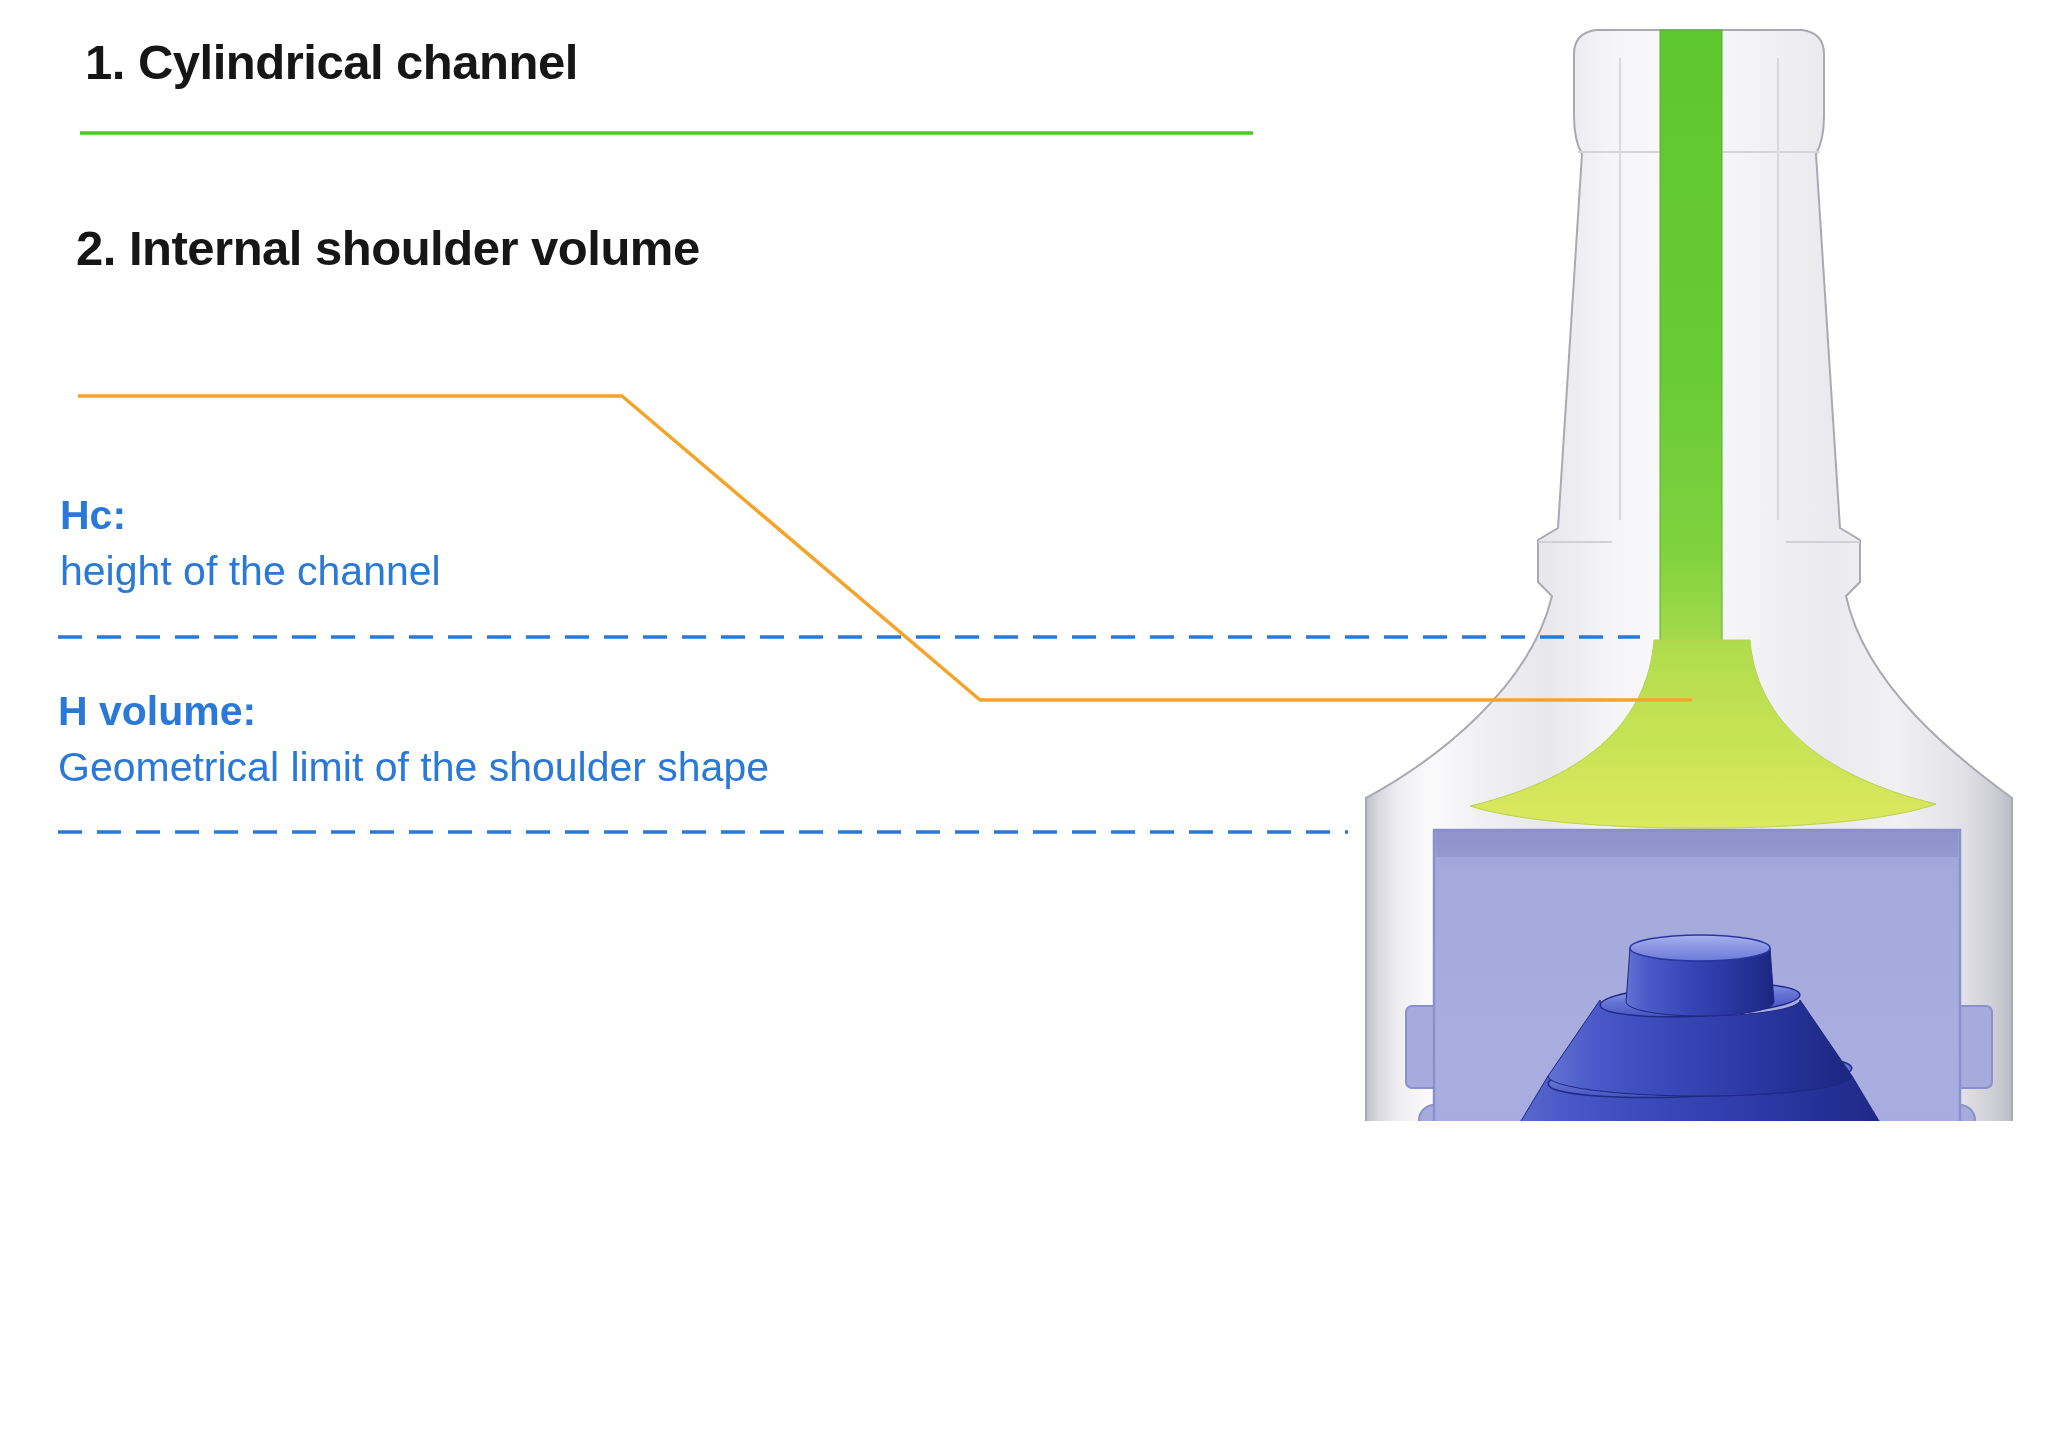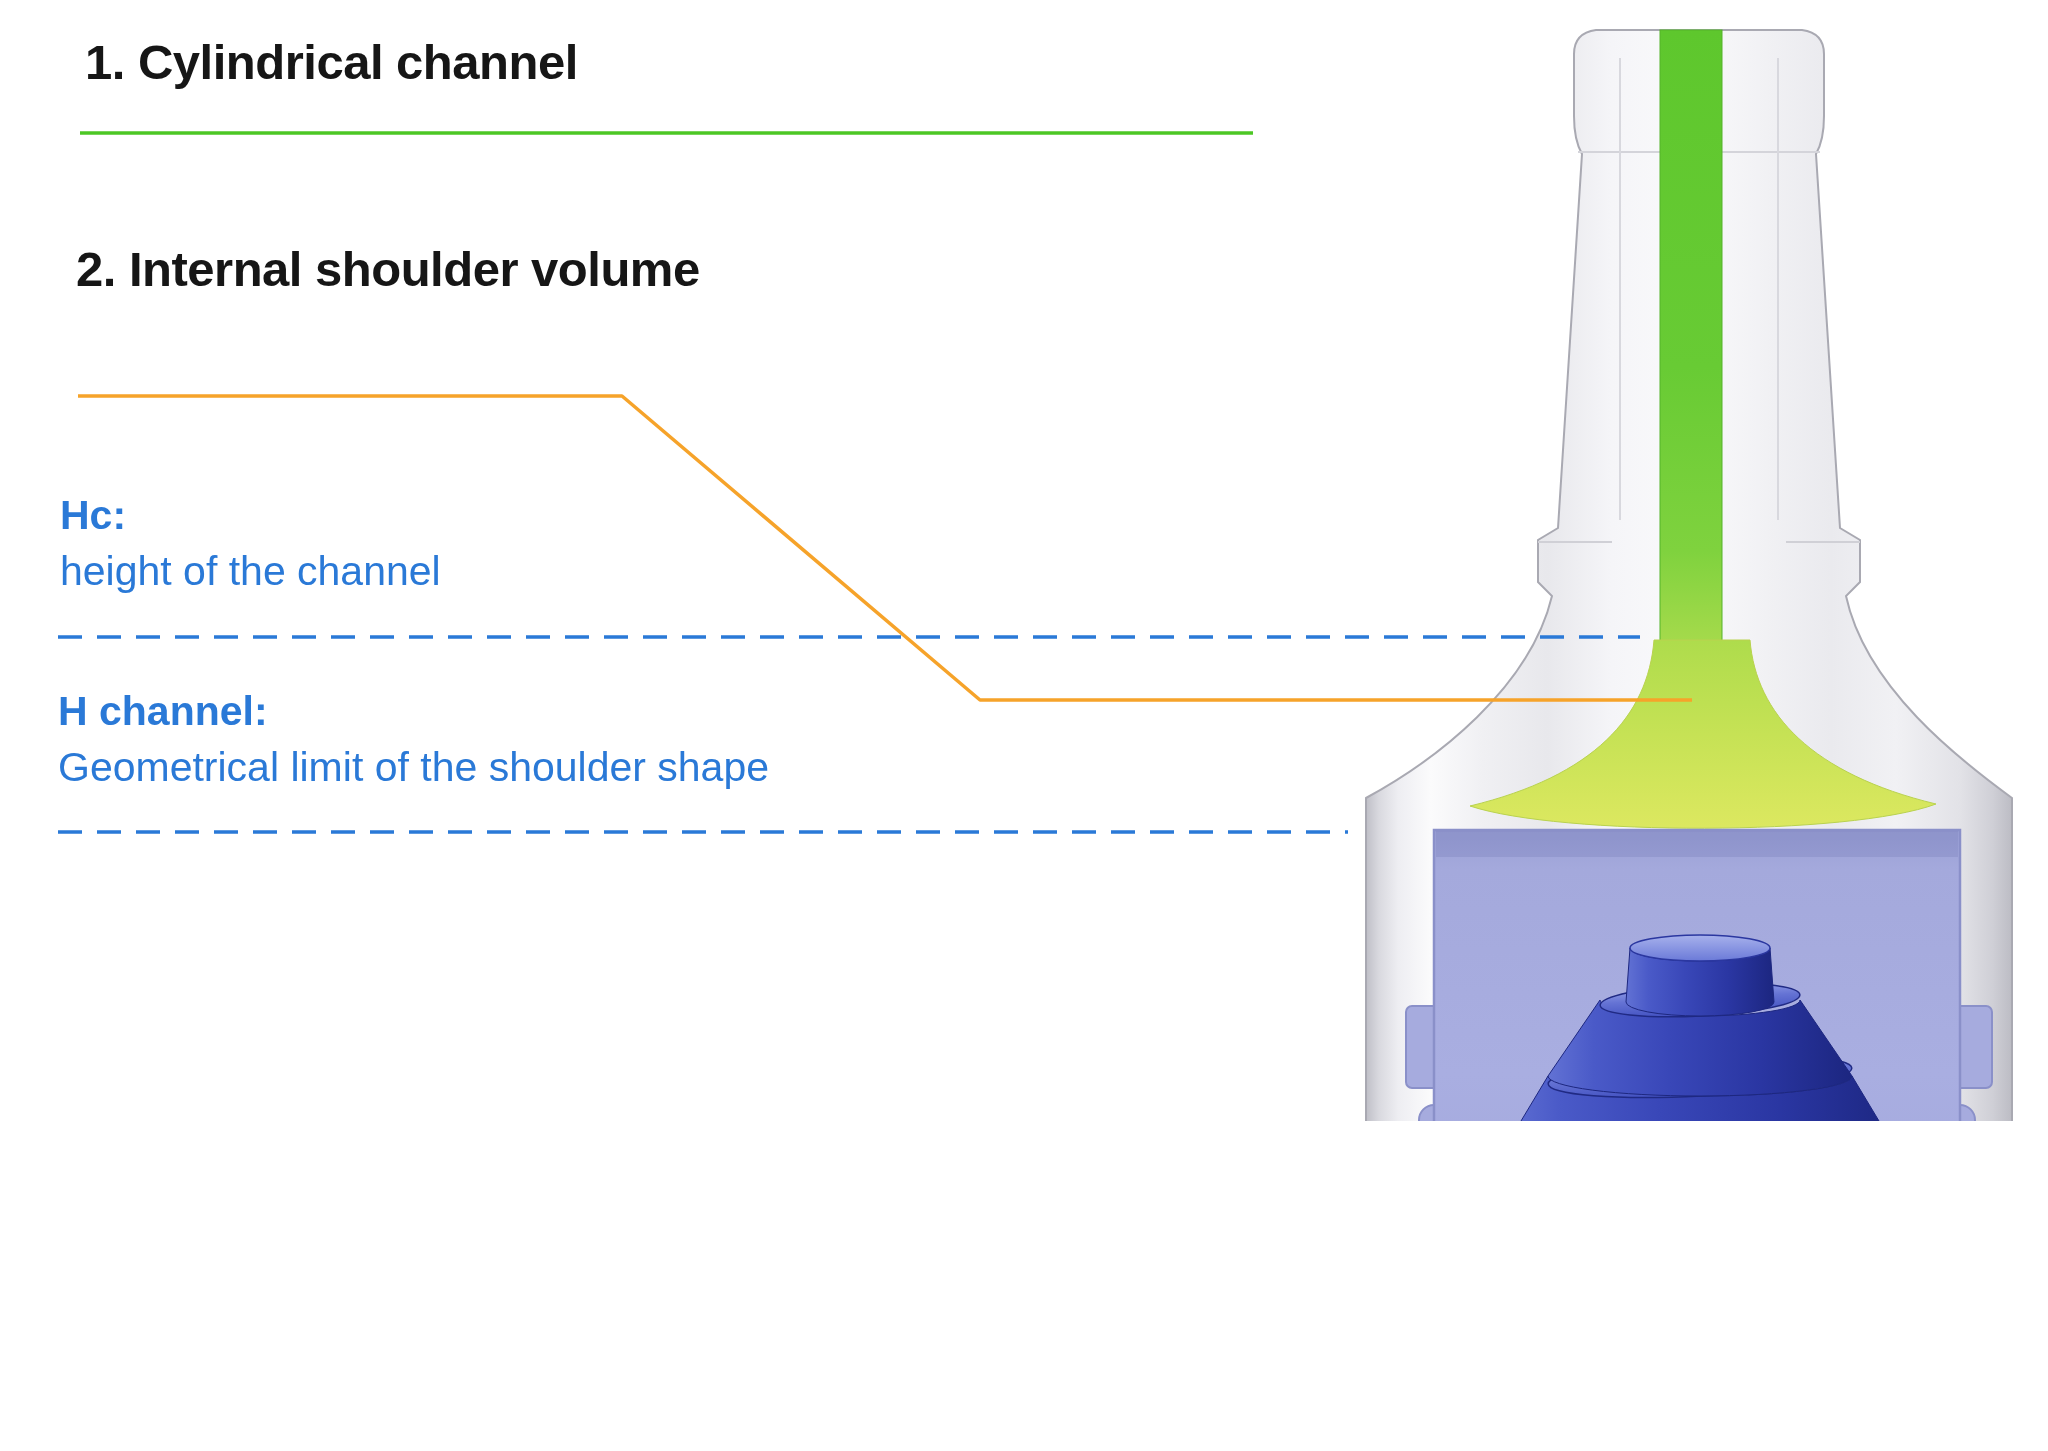--- a/index.html
+++ b/index.html
@@ -151,23 +151,23 @@
     <g>
       <line class="green-leader" x1="80" y1="133" x2="1253" y2="133"></line>
       <polyline class="orange-leader" points="78,396 622,396 980,700 1692,700"></polyline>
       <line class="blue-dash" x1="58" y1="637" x2="1640" y2="637"></line>
       <line class="blue-dash" x1="58" y1="832" x2="1348" y2="832"></line>
     </g>
   </svg>
 
   <div class="abs title" style="left:85px;top:34px">1. Cylindrical channel</div>
 
-  <div class="abs title" style="left:76px;top:241px">2. Internal shoulder volume</div>
+  <div class="abs title" style="left:76px;top:220px">2. Internal shoulder volume</div>
 
   <div class="abs blue-term" style="left:60px;top:492px">Hc:</div>
 
   <div class="abs blue-desc" style="left:60px;top:548px">height of the channel</div>
 
-  <div class="abs blue-term" style="left:58px;top:688px">H channel:</div>
+  <div class="abs blue-term" style="left:58px;top:688px">H volume:</div>
 
   <div class="abs blue-desc" style="left:58px;top:744px">Geometrical limit of the shoulder shape</div>
 
 </div>
 
 </body></html>

